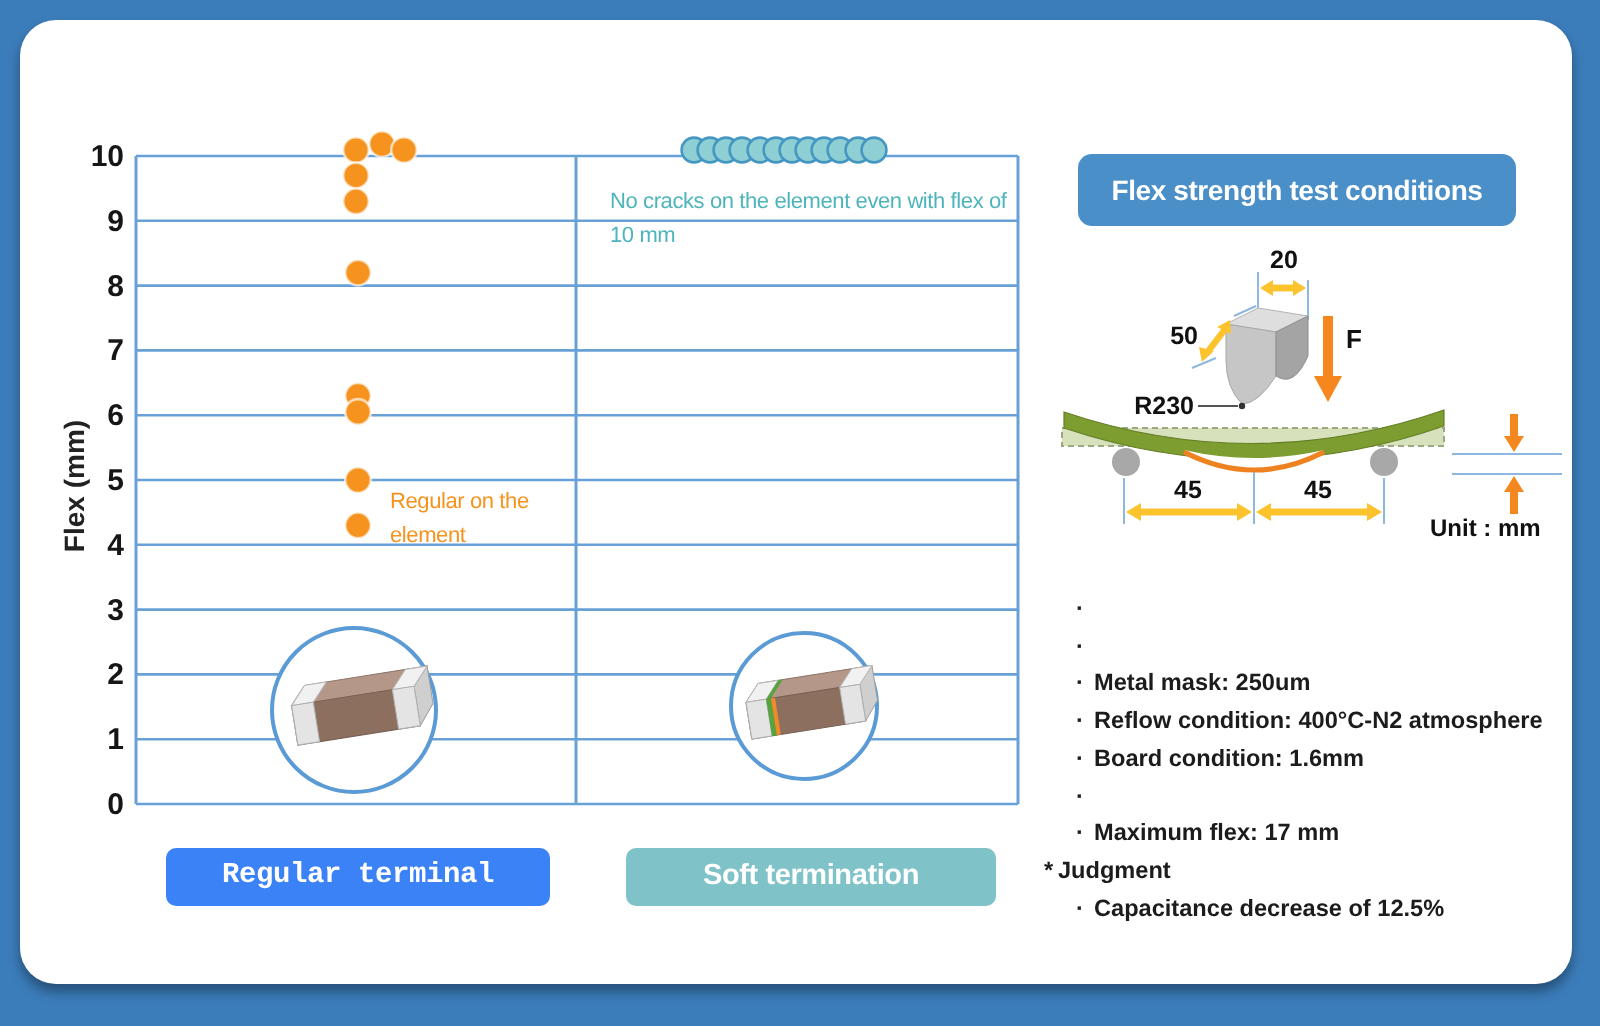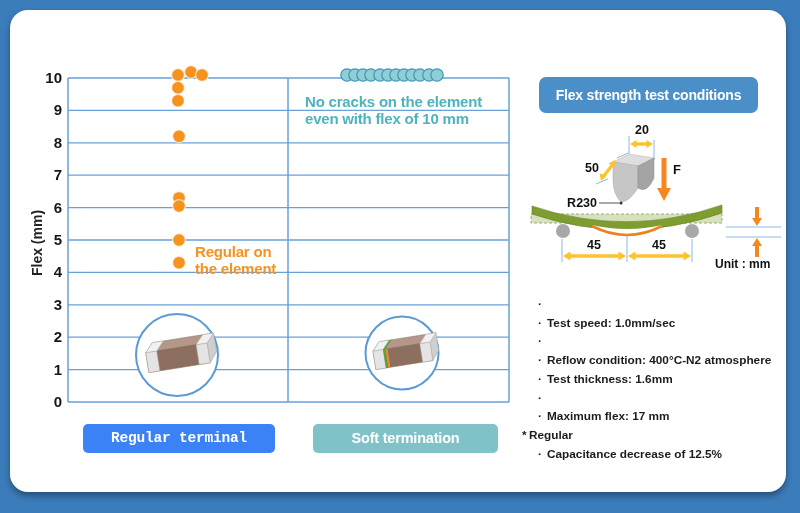--- a/index.html
+++ b/index.html
@@ -1,20 +1,20 @@
 <!DOCTYPE html>
 <html><head>
 <meta charset="utf-8">
 <style>
   html,body{margin:0;padding:0;background:#fff;font-family:"Liberation Sans",sans-serif;}
   .frame{position:relative;width:800px;height:513px;background:#3b7cba;overflow:hidden;}
   .card{position:absolute;left:10px;top:10px;width:776px;height:482px;background:#fff;border-radius:18px;box-shadow:0 4px 6px rgba(0,0,0,.35);}
   .abs{position:absolute;}
   .ylabel{left:-9px;top:235px;width:92px;height:16px;text-align:center;font-size:14px;font-weight:700;color:#222;transform:rotate(-90deg);}
-  .note{font-weight:700;font-size:15px;line-height:17px;letter-spacing:-.2px;}
+  .note{font-weight:400;font-size:11px;line-height:17px;letter-spacing:-.2px;}
   .note-soft{left:305px;top:93px;width:205px;color:#4db4bc;}
   .note-regular{left:195px;top:243px;width:95px;color:#f6921e;}
   .btn{height:29px;border-radius:5px;color:#fff;font-size:14.5px;font-weight:700;text-align:center;line-height:29px;letter-spacing:-.2px;}
   .btn-regular{left:83px;top:424px;width:192px;}
   .btn-soft{left:313px;top:424px;width:185px;}
   .cond-header{left:539px;top:77px;width:219px;height:36px;border-radius:7px;color:#fff;font-size:14px;font-weight:700;text-align:center;line-height:36px;letter-spacing:-.2px;}
   .conditions{left:522px;top:295px;width:262px;}
   .cond-row{display:flex;line-height:18.7px;font-size:11.8px;font-weight:700;color:#1c1c1c;padding-left:16px;white-space:nowrap;}
   .cond-row .b{width:9px;flex:0 0 9px;}
   .cond-row.judgment{padding-left:0;}
@@ -176,42 +176,42 @@
     <polygon points="232,116 227,124 237,124" fill="#f6871f"></polygon>
     <text x="190" y="146" font-size="12" font-weight="bold" fill="#111">Unit : mm</text>
   </svg>
 
   <div class="abs conditions">
     <div class="cond-row">
         <span class="b">·</span>
       </div>
     <div class="cond-row">
         <span class="b">·</span>
-        <span>Test speed: 1.0mm/sec</span>
-      </div>
-    <div class="cond-row">
-        <span class="b">·</span>
+      </div>
+    <div class="cond-row">
+        <span class="b">·</span>
+        <span>Metal mask: 250um</span>
       </div>
     <div class="cond-row">
         <span class="b">·</span>
         <span>Reflow condition: 400°C-N2 atmosphere</span>
       </div>
     <div class="cond-row">
         <span class="b">·</span>
-        <span>Test thickness: 1.6mm</span>
+        <span>Board condition: 1.6mm</span>
       </div>
     <div class="cond-row">
         <span class="b">·</span>
       </div>
     <div class="cond-row">
         <span class="b">·</span>
         <span>Maximum flex: 17 mm</span>
       </div>
     <div class="cond-row judgment">
         <span class="b">*</span>
-        <span>Regular</span>
+        <span>Judgment</span>
       </div>
     <div class="cond-row">
         <span class="b">·</span>
         <span>Capacitance decrease of 12.5%</span>
       </div>
   </div>
 </div>
 
 </body></html>

